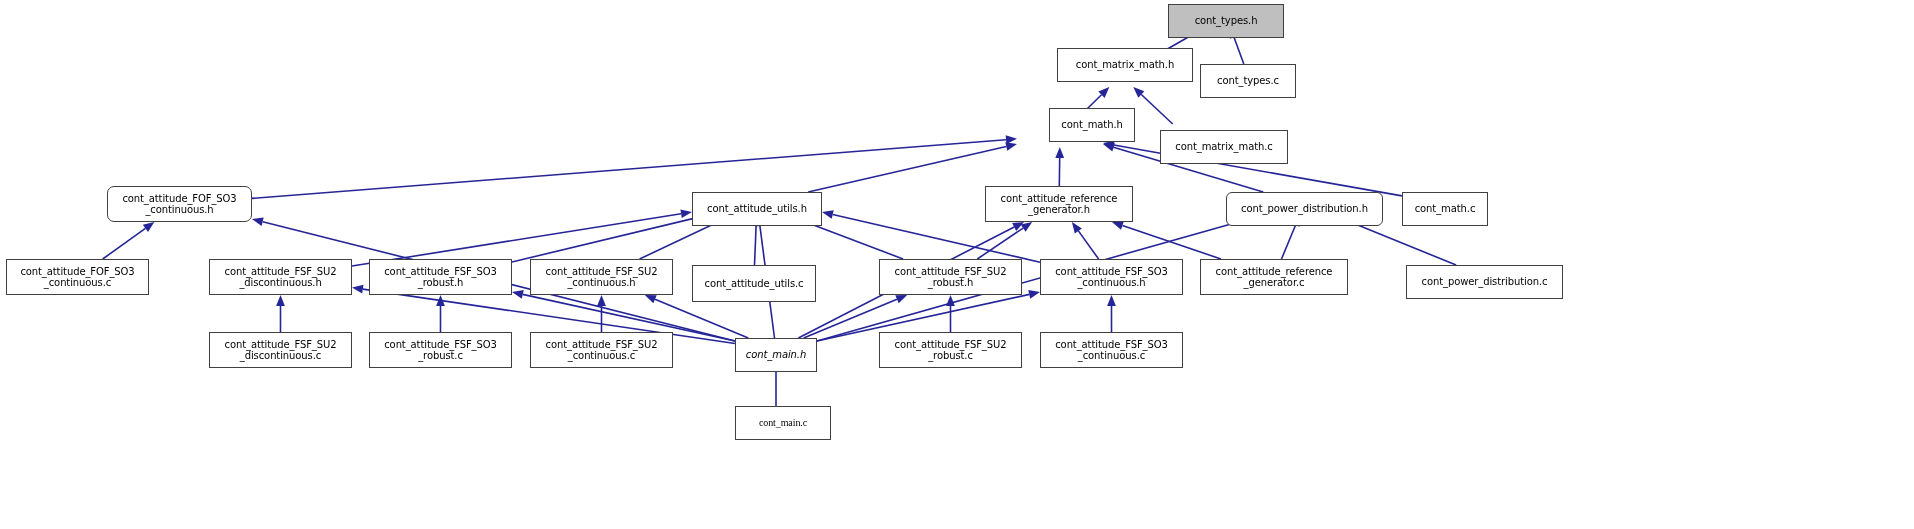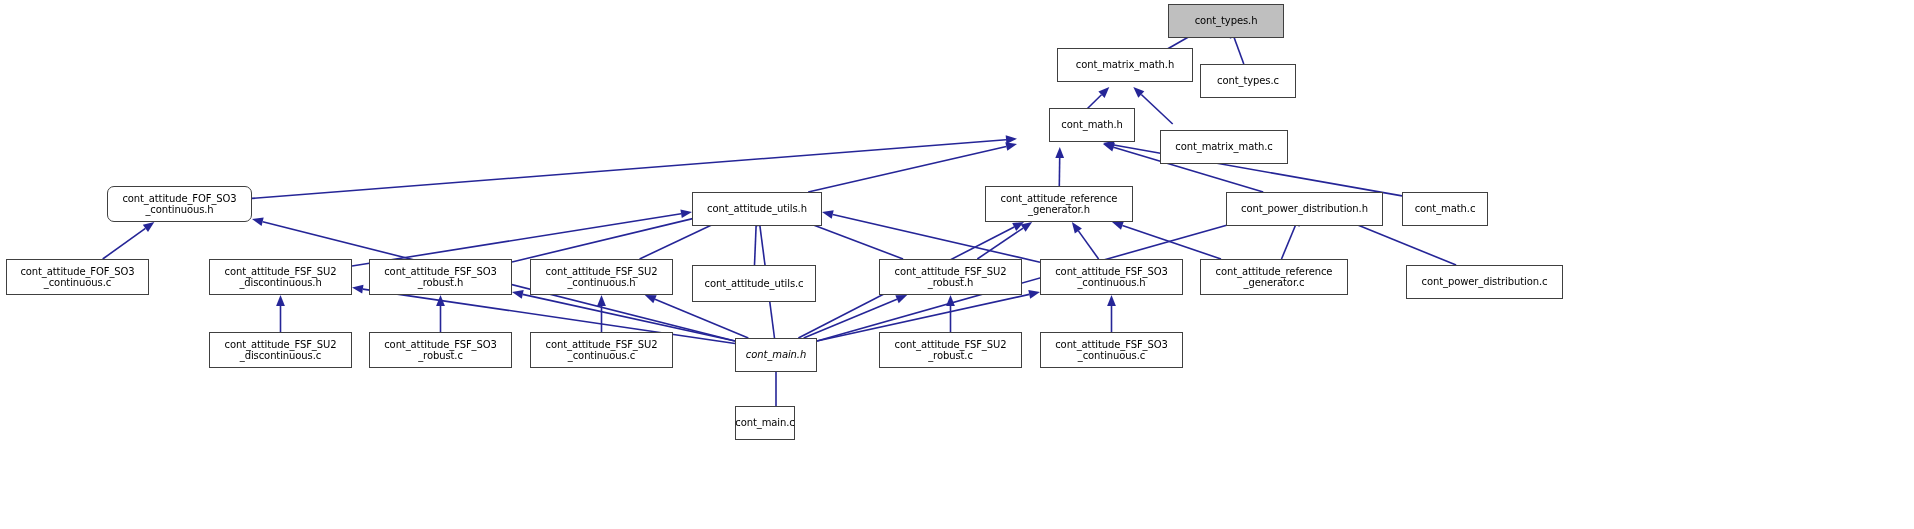--- a/index.html
+++ b/index.html
@@ -212,21 +212,21 @@
       <div class="node-box current" style="left: 1168px; top: 4px; width: 116px; height: 23px;"><span class="node-label">cont_types.h</span></div>
       <div class="node-box" style="left: 1057px; top: 48px; width: 136px; height: 23px;"><span class="node-label">cont_matrix_math.h</span></div>
       <div class="node-box" style="left: 1200px; top: 64px; width: 96px; height: 23px;"><span class="node-label">cont_types.c</span></div>
       <div class="node-box" style="left: 1017px; top: 108px; width: 86px; height: 23px; margin-left: 32px;"><span class="node-label">cont_math.h</span></div>
       <div class="node-box" style="left: 1160px; top: 124px; width: 128px; height: 15px; margin-top: 6px;"><span class="node-label">cont_matrix_math.c</span></div>
       <div class="node-box" style="left: 107px; top: 186px; width: 145px; height: 36px; border-radius: 7px;"><span class="node-label">cont_attitude_FOF_SO3
 _continuous.h</span></div>
       <div class="node-box" style="left: 692px; top: 192px; width: 130px; height: 30px; justify-content: center;"><span class="node-label">cont_attitude_utils.h</span></div>
       <div class="node-box" style="left: 985px; top: 186px; width: 148px; height: 36px;"><span class="node-label">cont_attitude_reference
 _generator.h</span></div>
-      <div class="node-box" style="left: 1226px; top: 192px; width: 157px; height: 23px;"><span class="node-label">cont_power_distribution.h</span></div>
+      <div class="node-box" style="left: 1226px; top: 192px; width: 157px; height: 23px; border-radius: 6px;"><span class="node-label">cont_power_distribution.h</span></div>
       <div class="node-box" style="left: 1402px; top: 192px; width: 86px; height: 23px; align-items: center;"><span class="node-label">cont_math.c</span></div>
       <div class="node-box" style="left: 6px; top: 259px; width: 143px; height: 36px;"><span class="node-label">cont_attitude_FOF_SO3
 _continuous.c</span></div>
       <div class="node-box" style="left: 209px; top: 259px; width: 143px; height: 36px;"><span class="node-label">cont_attitude_FSF_SU2
 _discontinuous.h</span></div>
       <div class="node-box" style="left: 369px; top: 259px; width: 143px; height: 36px;"><span class="node-label">cont_attitude_FSF_SO3
 _robust.h</span></div>
       <div class="node-box" style="left: 530px; top: 259px; width: 143px; height: 36px;"><span class="node-label">cont_attitude_FSF_SU2
 _continuous.h</span></div>
       <div class="node-box" style="left: 692px; top: 265px; width: 124px; height: 37px;"><span class="node-label">cont_attitude_utils.c</span></div>
@@ -241,15 +241,15 @@
 _discontinuous.c</span></div>
       <div class="node-box" style="left: 369px; top: 332px; width: 143px; height: 36px;"><span class="node-label">cont_attitude_FSF_SO3
 _robust.c</span></div>
       <div class="node-box" style="left: 530px; top: 332px; width: 143px; height: 36px;"><span class="node-label">cont_attitude_FSF_SU2
 _continuous.c</span></div>
       <div class="node-box" style="left: 735px; top: 338px; width: 82px; height: 23px; font-style: italic;"><span class="node-label">cont_main.h</span></div>
       <div class="node-box" style="left: 879px; top: 332px; width: 143px; height: 36px;"><span class="node-label">cont_attitude_FSF_SU2
 _robust.c</span></div>
       <div class="node-box" style="left: 1040px; top: 332px; width: 143px; height: 36px;"><span class="node-label">cont_attitude_FSF_SO3
 _continuous.c</span></div>
-      <div class="node-box" style="left: 735px; top: 406px; width: 60px; height: 23px;"><span class="node-label">cont_main.c</span></div>
+      <div class="node-box" style="left: 735px; top: 406px; width: 96px; height: 23px; font-family: Liberation Serif, serif;"><span class="node-label">cont_main.c</span></div>
     </div>
 </div>
 
 </body></html>

